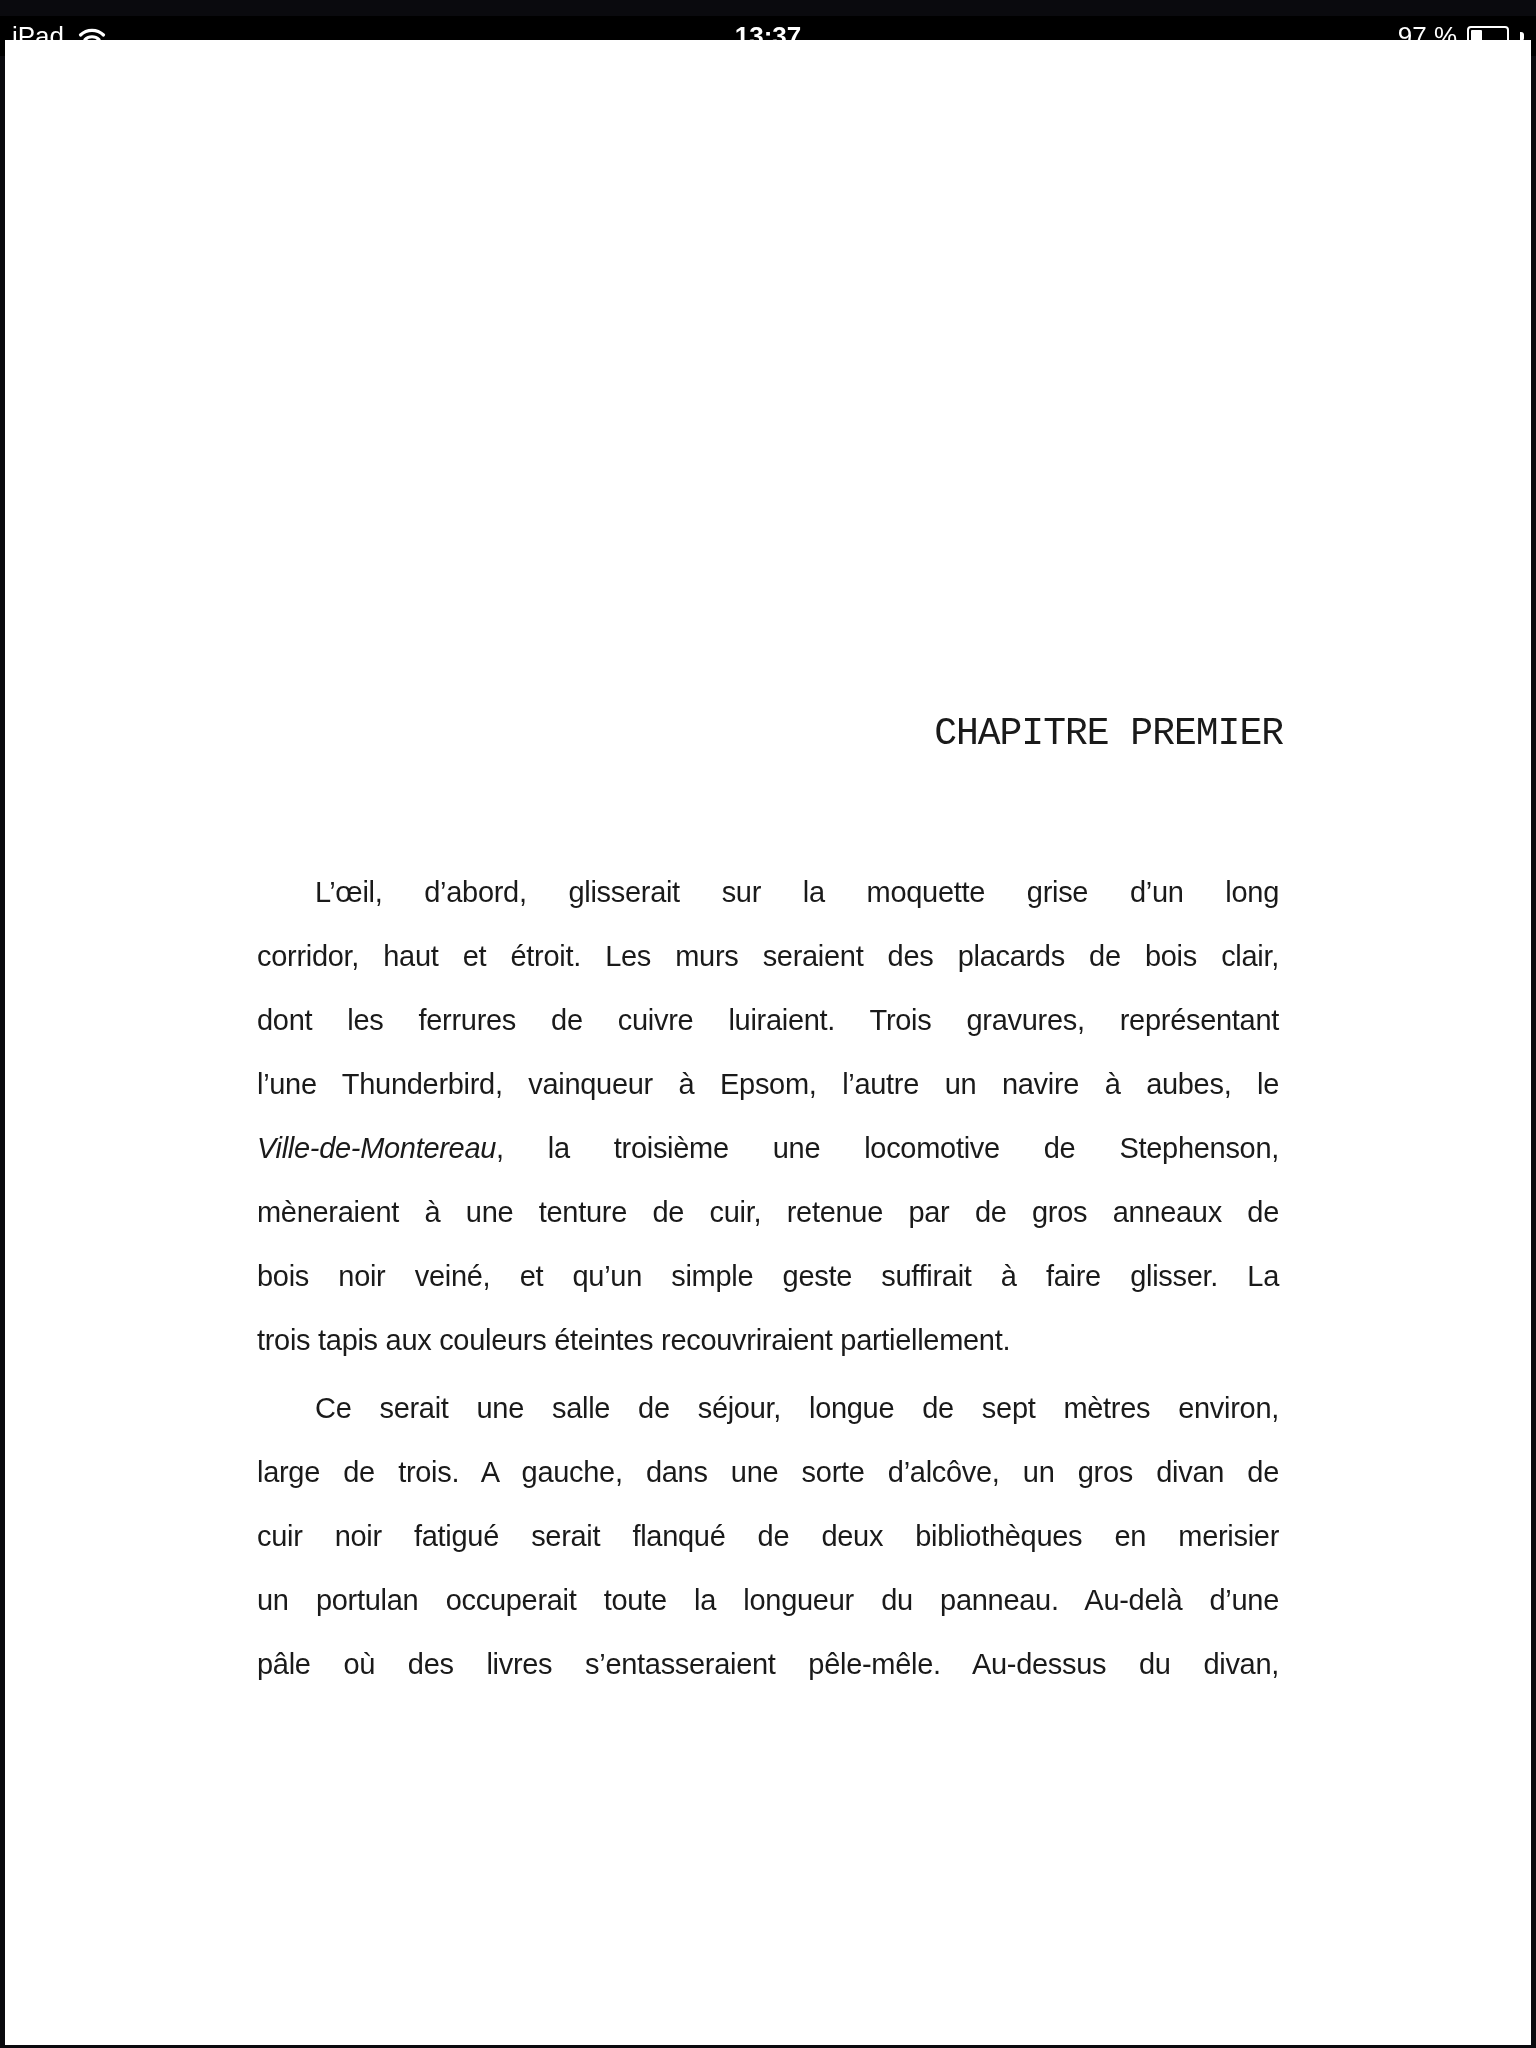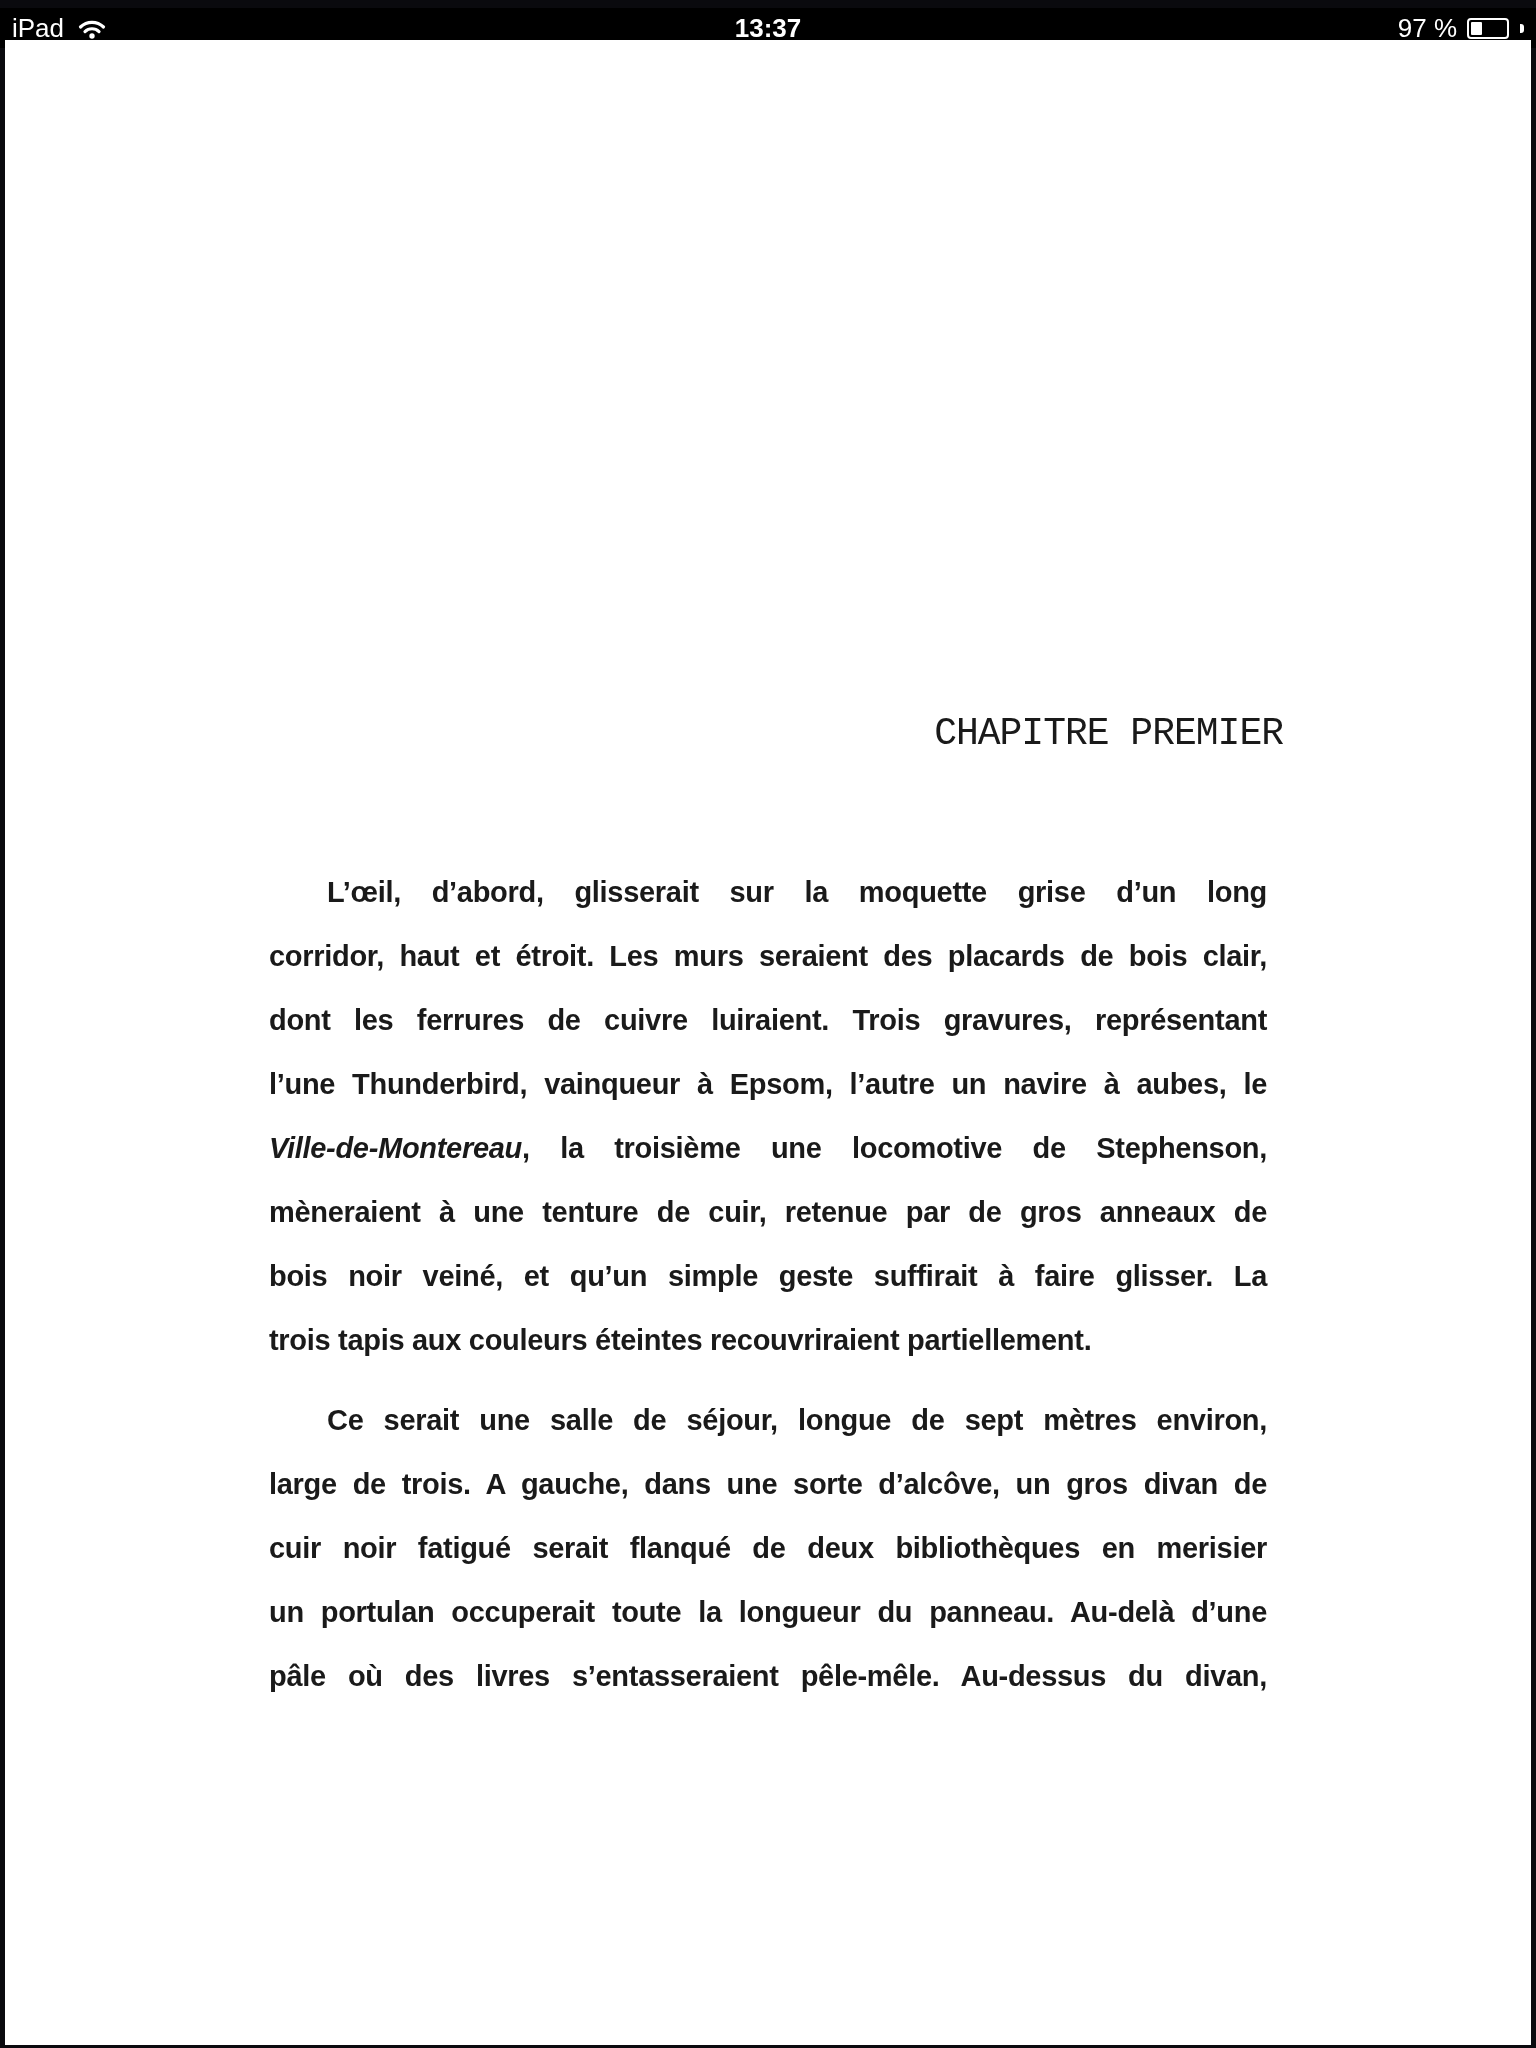--- a/index.html
+++ b/index.html
@@ -10,21 +10,21 @@
     overflow: hidden;
   }
   .screen {
     position: relative;
     width: 1536px; height: 2048px;
     background: #0a0a0e;
   }
 
   
   .status-bar {
-    position: absolute; top: 8px; left: 0; right: 0;
+    position: absolute; top: 16px; left: 0; right: 0;
     height: 40px;
     background: #000;
     display: flex; align-items: center;
     padding: 0 12px;
     box-sizing: border-box;
     color: #fff;
     font-size: 26px;
   }
   .status-left { display: flex; align-items: center; gap: 14px; z-index: 2; }
   .status-center {
@@ -75,21 +75,21 @@
     letter-spacing: -1px;
     color: #1a1a1a;
     font-family: Liberation Mono, monospace;
   }
   .book-text {
     margin-top: 104px;
     font-size: 29px;
     line-height: 64px;
     letter-spacing: -0.3px;
   }
-  .para { margin: 16px; font-weight: bold; }
+  .para { margin: 4px; }
   .line {
     text-align: justify;
     text-align-last: justify;
   }
   .line.last {
     text-align-last: left;
   }
   .line.indent { text-indent: 58px; }
   .italic { font-style: italic; }
 </style>

